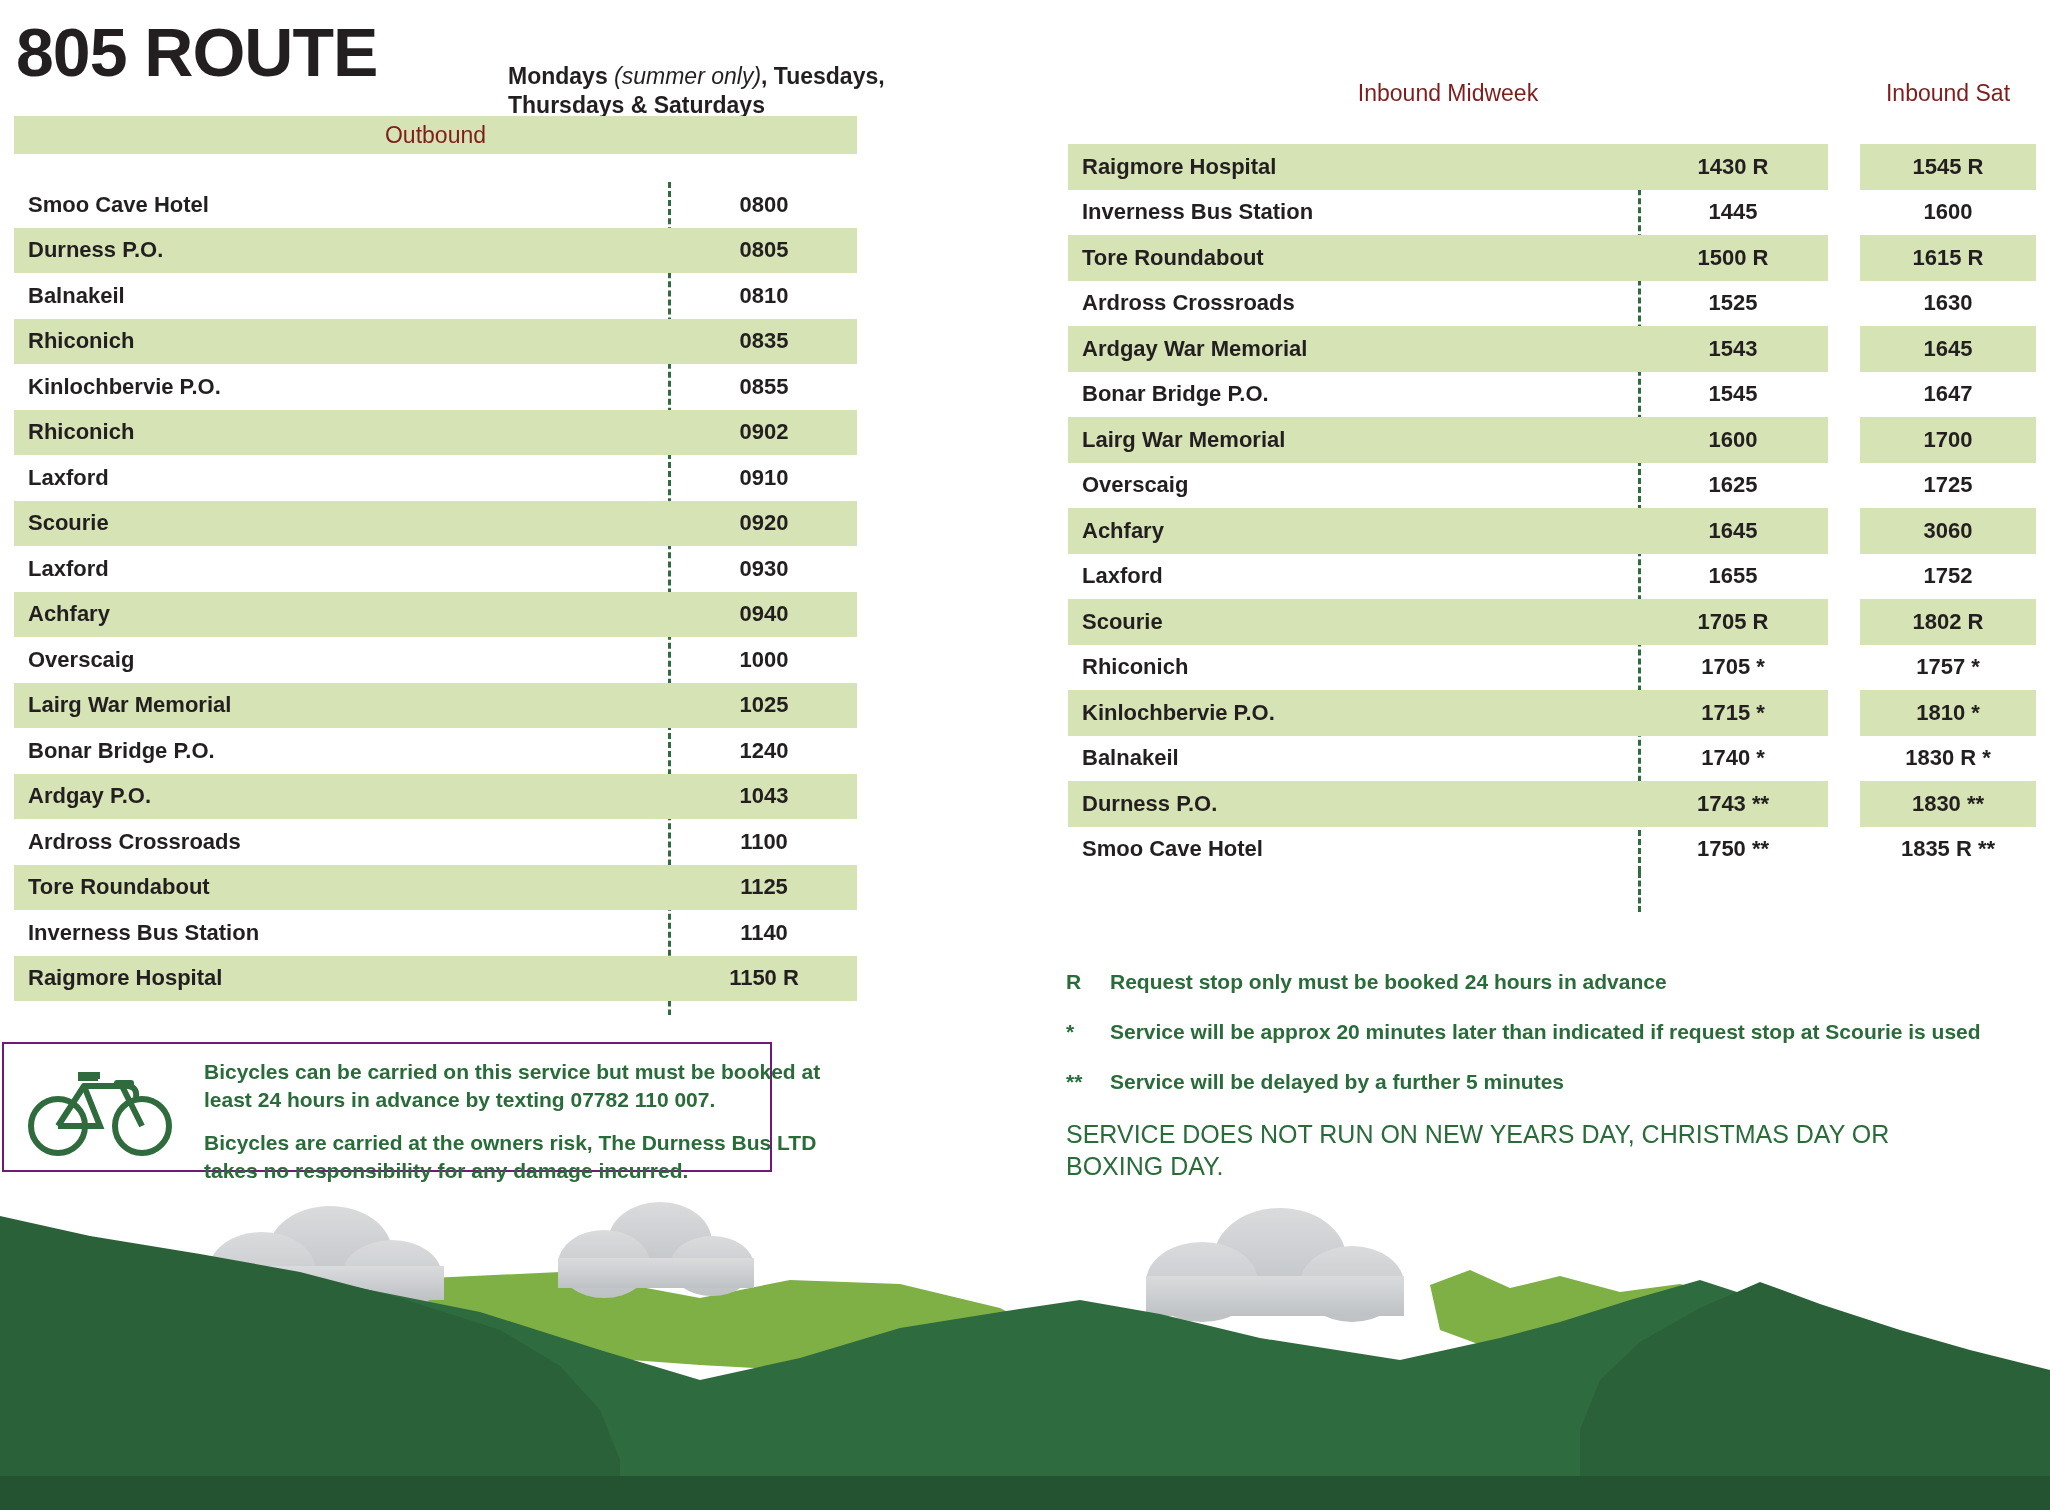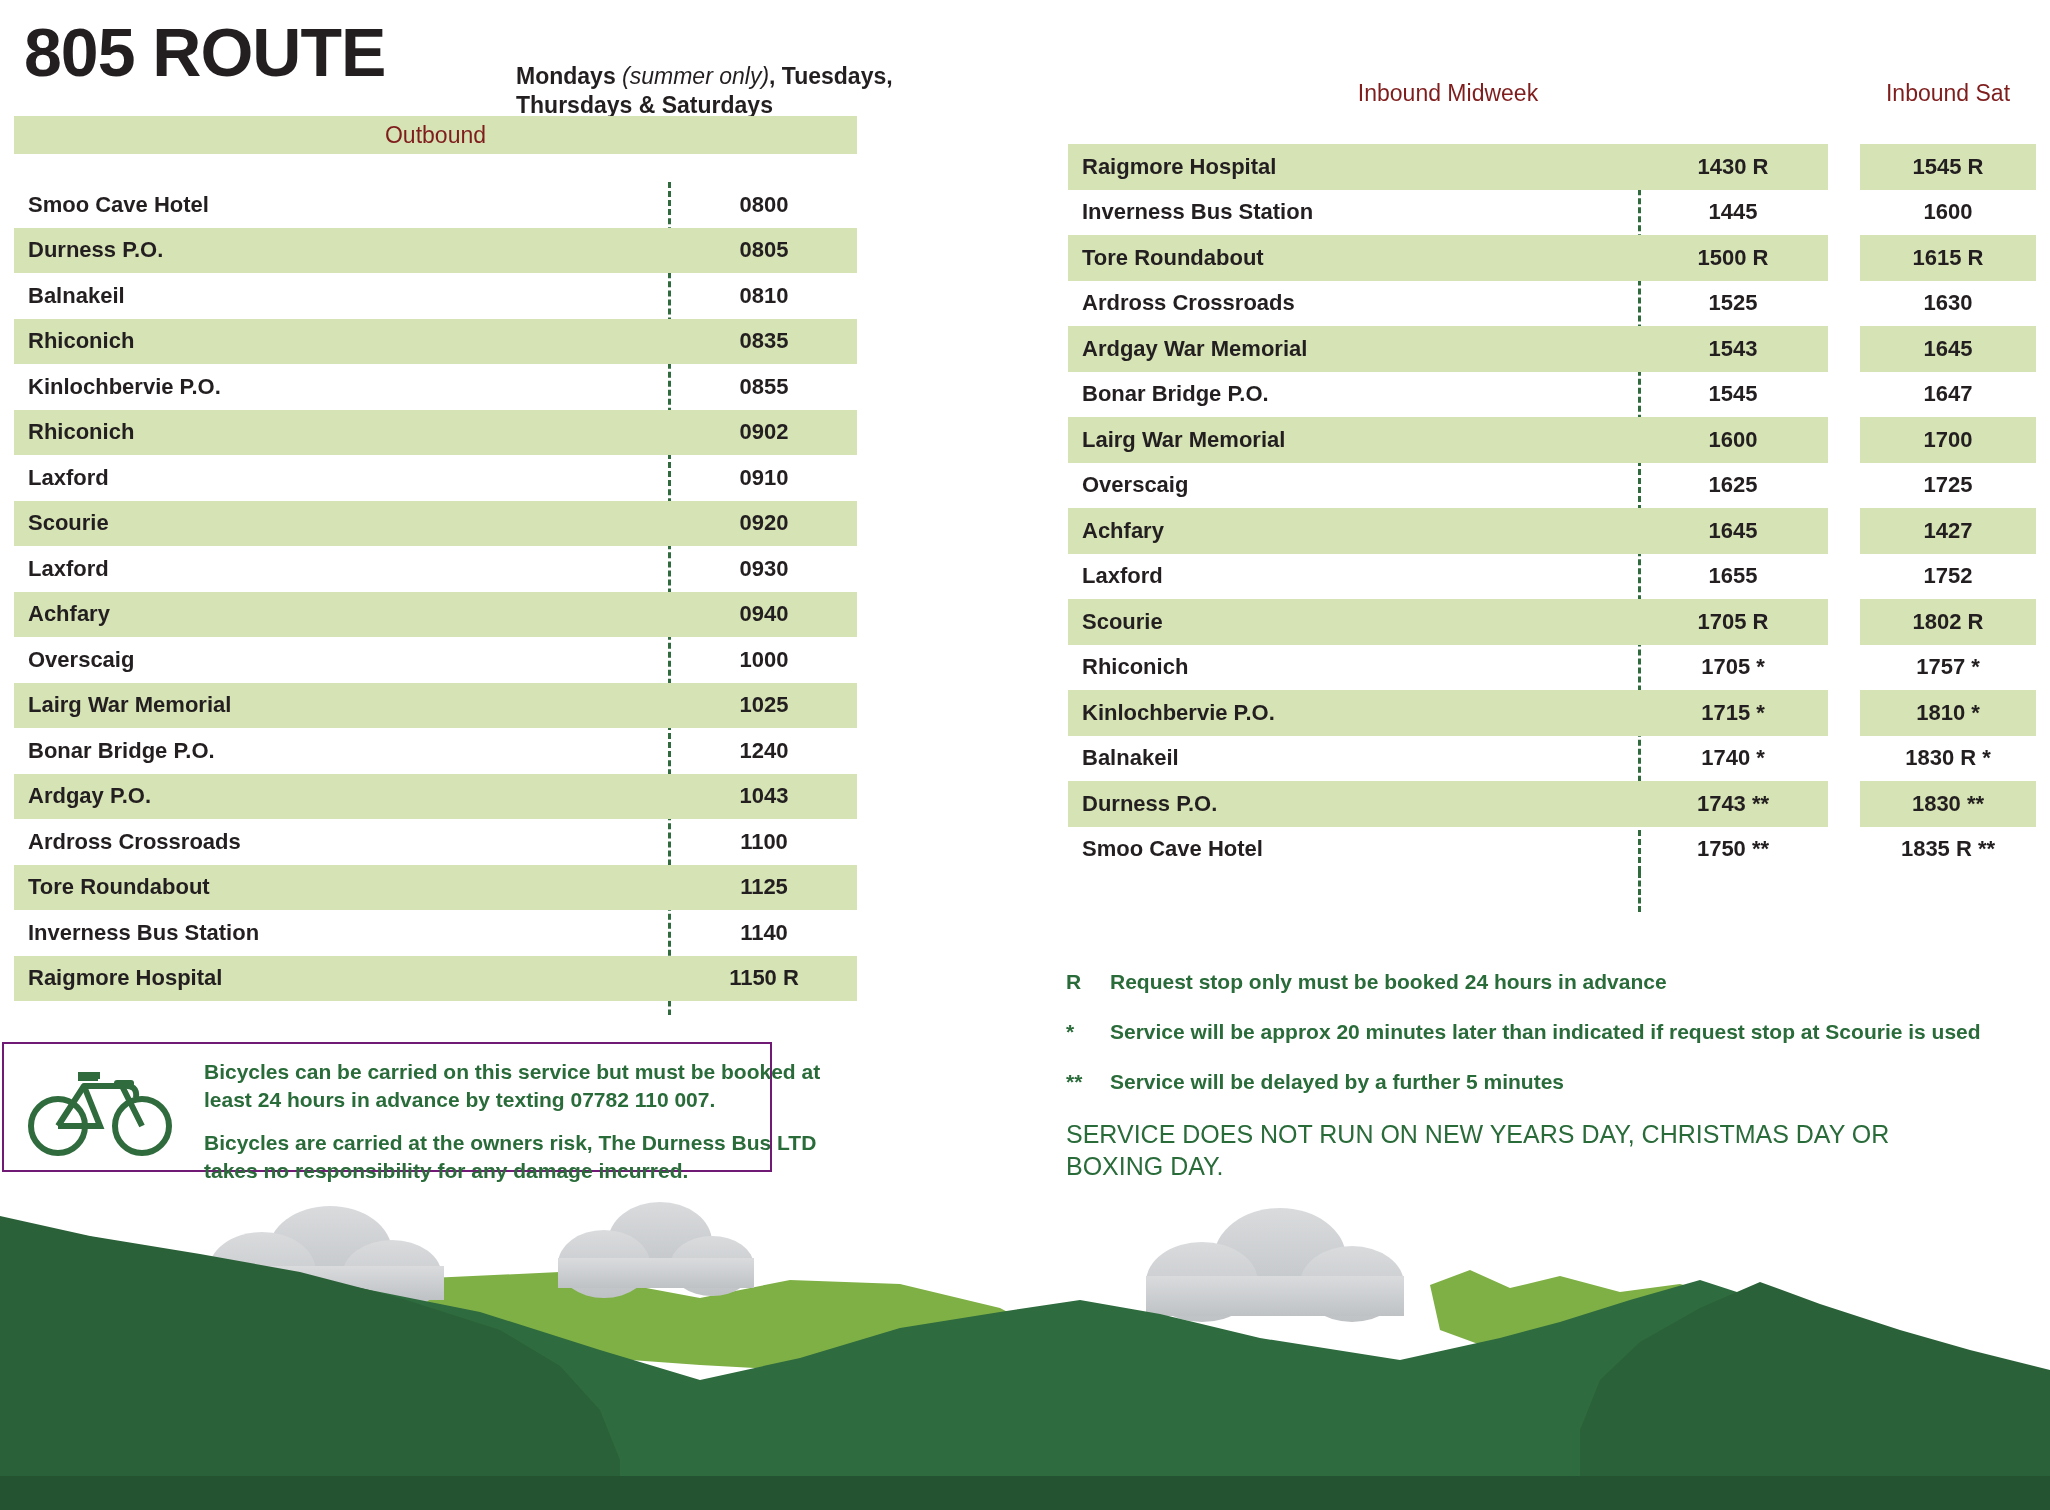--- a/index.html
+++ b/index.html
@@ -5,21 +5,21 @@
   html,body{margin:0;padding:0;}
   body{
     width:2050px;height:1510px;
     background:#ffffff;
     font-family:"Liberation Sans", sans-serif;
     overflow:hidden;position:relative;
   }
   .page{position:absolute;inset:0;}
 
   
-  .header{position:absolute;left:24px;top:22px;width:880px;height:84px;}
+  .header{position:absolute;left:16px;top:22px;width:880px;height:84px;}
   .route-title{
     position:absolute;left:0;top:-4px;
     font-size:68px;font-weight:bold;color:#231f20;
     letter-spacing:-1px;line-height:1;
     font-family:"Liberation Sans", sans-serif;
   }
   .days-block{
     position:absolute;left:492px;top:40px;width:390px;
     font-size:23px;font-weight:bold;color:#231f20;line-height:1.28;
   }
@@ -291,21 +291,21 @@
         <div class="trow">
           <div class="ttime">1647</div>
         </div>
         <div class="trow alt">
           <div class="ttime">1700</div>
         </div>
         <div class="trow">
           <div class="ttime">1725</div>
         </div>
         <div class="trow alt">
-          <div class="ttime">1427</div>
+          <div class="ttime">3060</div>
         </div>
         <div class="trow">
           <div class="ttime">1752</div>
         </div>
         <div class="trow alt">
           <div class="ttime">1802 R</div>
         </div>
         <div class="trow">
           <div class="ttime">1757 *</div>
         </div>

